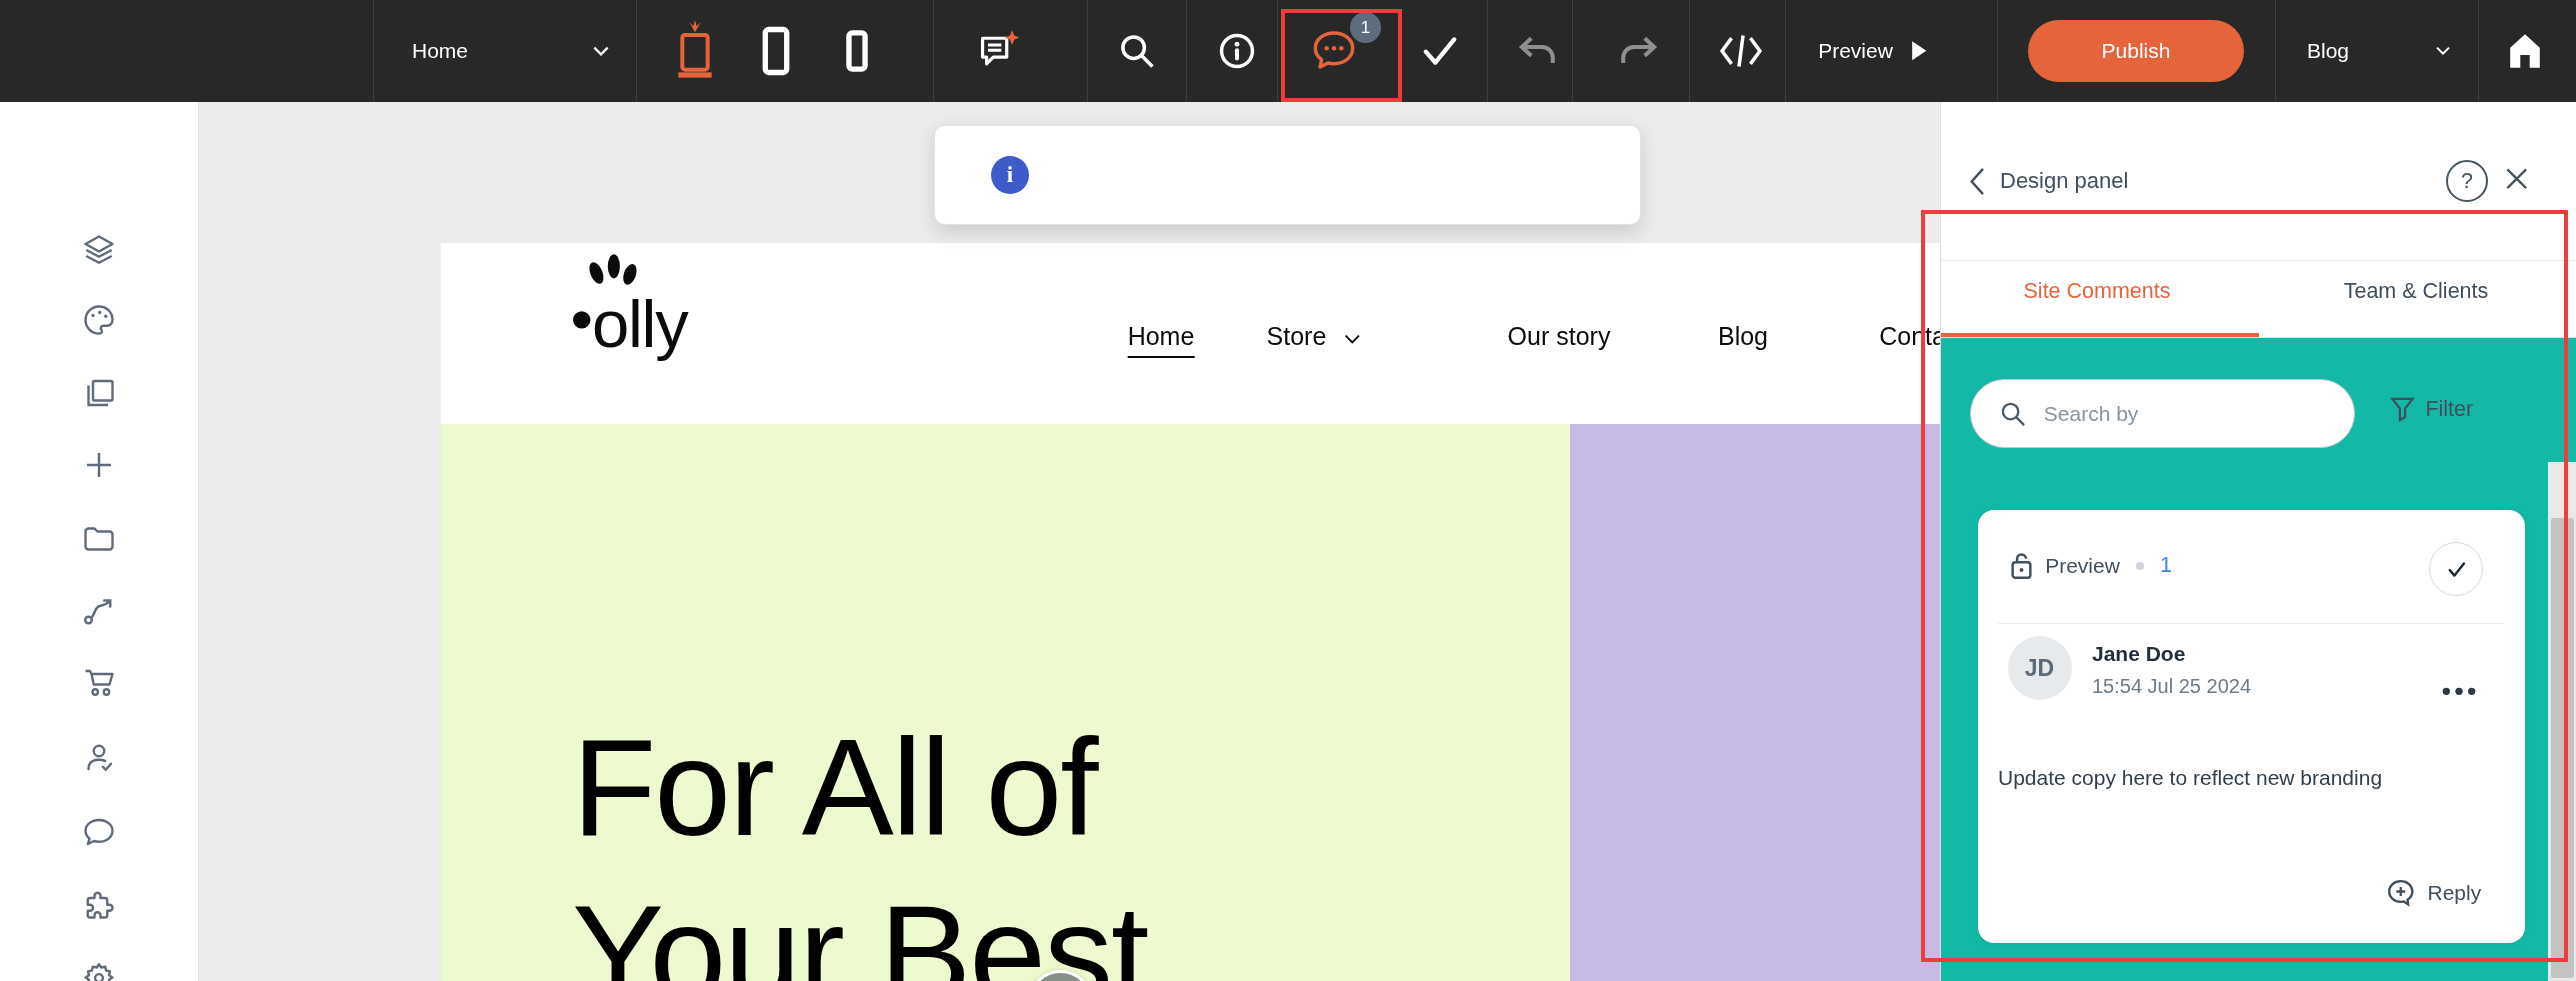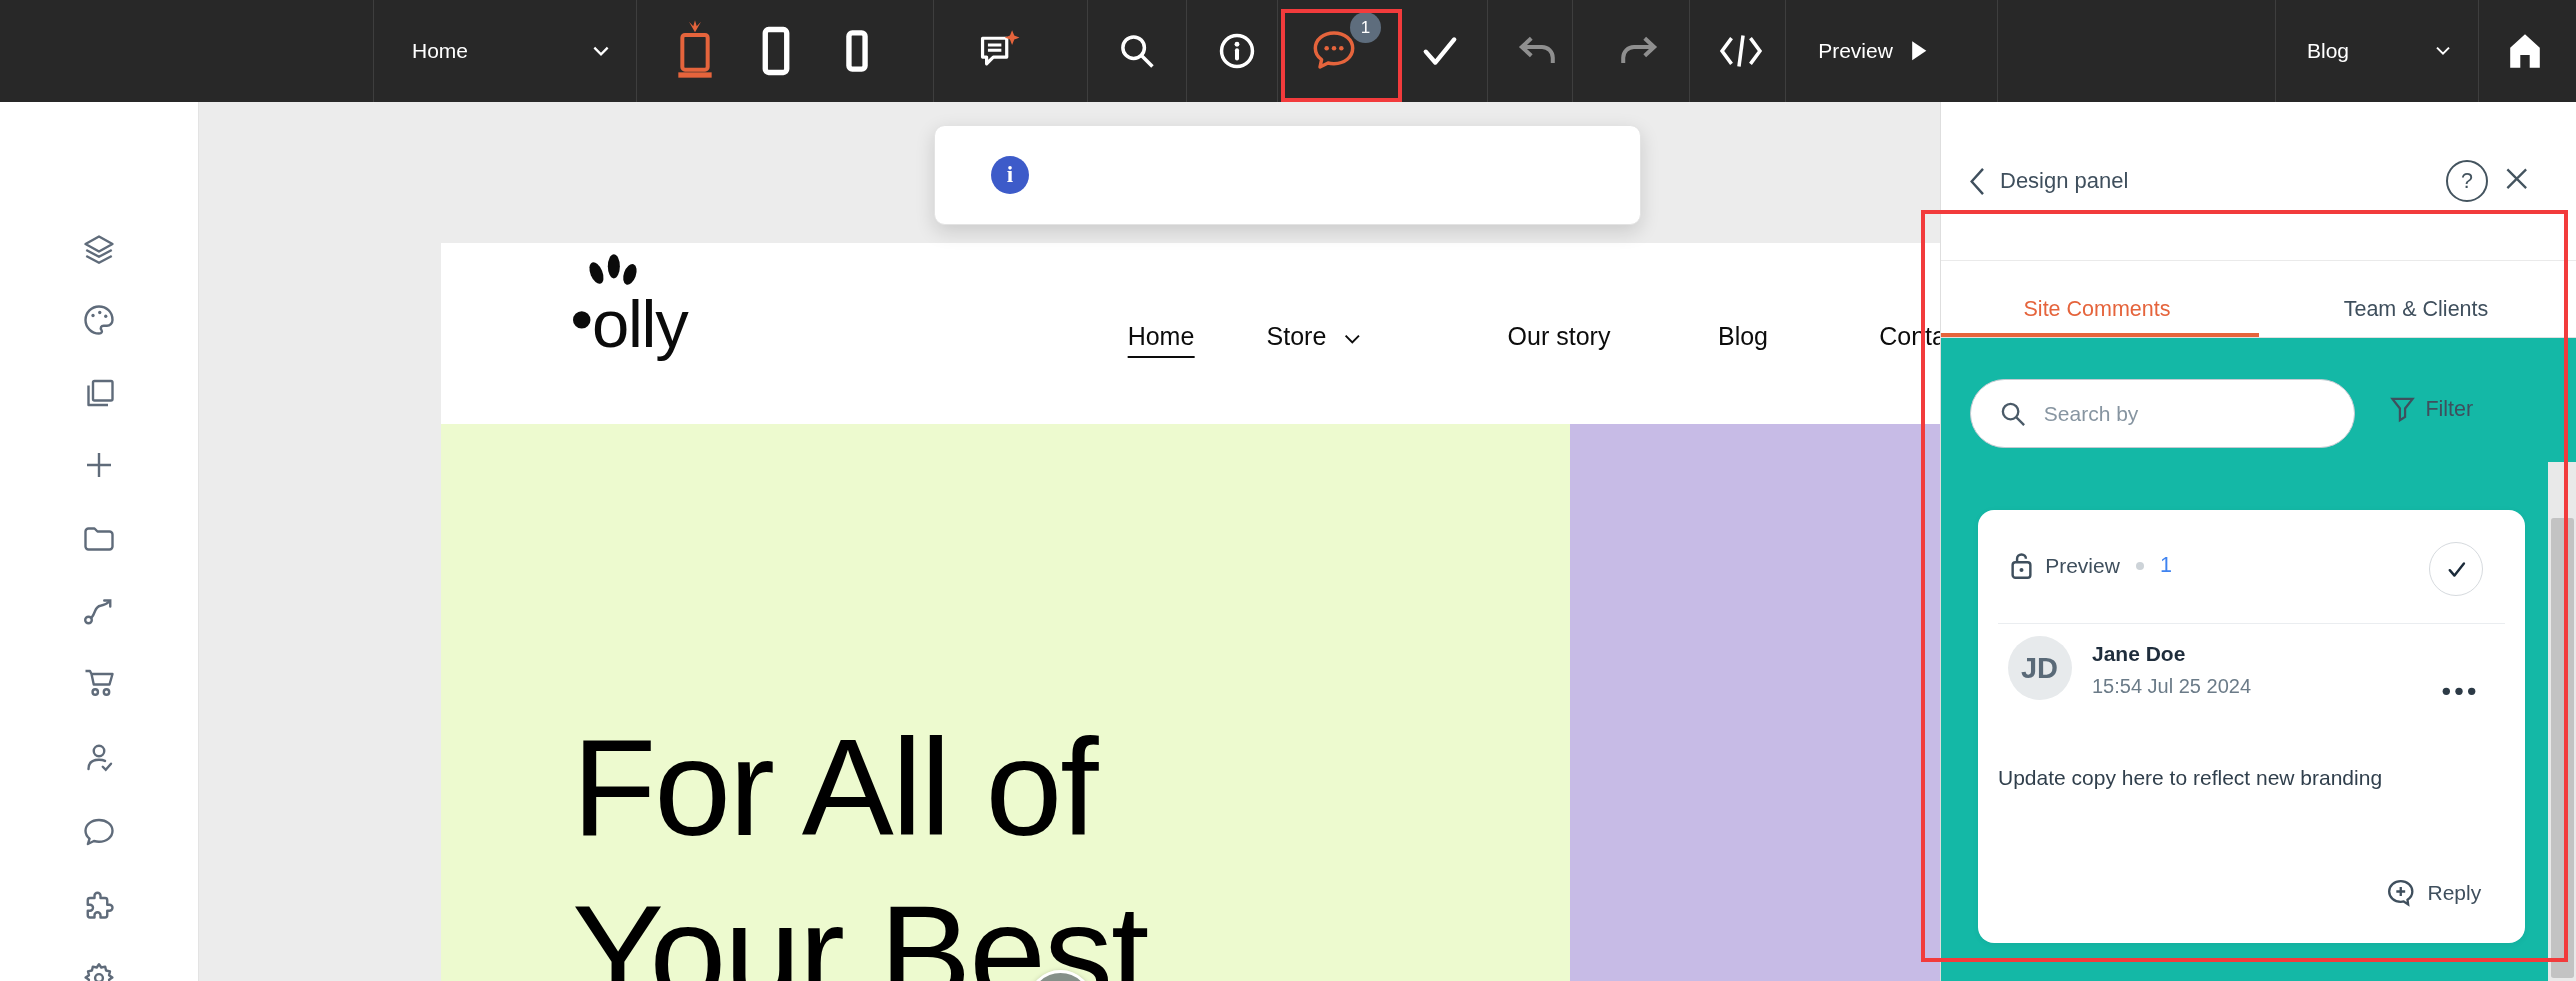--- a/index.html
+++ b/index.html
@@ -41,21 +41,21 @@
   .tooltip-text{font-size:22px;color:#1f2d3d;}
   
   .panel{position:absolute;left:1940px;top:102px;width:636px;height:879px;background:#fff;border-left:1.3px solid #dedede;z-index:30;}
   .panel-header{position:absolute;left:0;top:0;width:100%;height:158px;}
   .panel-title{position:absolute;left:59px;top:66px;font-size:22px;color:#3f4f5d;font-weight:500;}
   .back-btn{position:absolute;left:25.5px;top:64px;color:#3f4f5d;}
   .help-btn{position:absolute;left:505px;top:58px;width:38px;height:38px;border:2px solid #44545f;border-radius:50%;
             color:#44545f;font-size:21.5px;display:flex;align-items:center;justify-content:center;}
   .close-btn{position:absolute;left:561px;top:62px;color:#44545f;}
   .panel-div{position:absolute;left:0;top:158px;width:100%;height:1.3px;background:#eaeaea;}
-  .tab{position:absolute;top:177px;transform:translateX(-50%);font-size:21.5px;white-space:nowrap;margin-top:18px;}
+  .tab{position:absolute;top:177px;transform:translateX(-50%);font-size:21.5px;white-space:nowrap;}
   .tab.active{color:#e5643c;}
   .tab.inactive{color:#3f4f5d;}
   .tab-underline{position:absolute;left:0;top:231px;width:318px;height:4px;background:#e5643c;}
   .tab-divider{position:absolute;left:0;top:235px;width:100%;height:1.3px;background:#e0e0e0;}
   .panel-body{position:absolute;left:0;top:236px;width:100%;height:643px;background:#14b8a6;}
   .search-pill{position:absolute;left:29px;top:41px;width:383px;height:67px;border:1.3px solid #c4cad1;border-radius:35px;
                background:#fff;display:flex;align-items:center;}
   .search-input{border:none;outline:none;font-size:21px;color:#32404e;width:255px;background:transparent;
                 font-family:"Liberation Sans",sans-serif;}
   .search-input::placeholder{color:#8795a1;}
@@ -63,21 +63,21 @@
   .card{position:absolute;left:37px;top:172px;width:547px;height:433px;background:#fff;border-radius:16px;
         box-shadow:0 1.3px 6.7px rgba(0,0,0,.05);}
   .thread-head{position:absolute;left:29.5px;top:40px;display:flex;align-items:center;gap:10.7px;}
   .visibility{font-size:21px;color:#3f4f5d;}
   .dot-sep{width:8px;height:8px;border-radius:50%;background:#cdd3d8;margin:0 5.4px;}
   .count-blue{font-size:21.5px;color:#3f83f0;}
   .resolve-btn{position:absolute;left:451px;top:32px;width:52px;height:52px;border:1.3px solid #d6dade;border-radius:50%;
                background:#fff;display:flex;align-items:center;justify-content:center;}
   .card-div{position:absolute;left:20px;top:113px;width:507px;height:1.3px;background:#eaedf0;}
   .avatar{position:absolute;left:29.5px;top:126px;width:64px;height:64px;border-radius:50%;background:#e7eaec;
-          color:#5a6a78;font-size:29px;font-weight:bold;display:flex;align-items:center;justify-content:center;}
+          color:#5a6a78;font-size:23px;font-weight:bold;display:flex;align-items:center;justify-content:center;}
   .author{position:absolute;left:114px;top:132px;font-size:21px;font-weight:bold;color:#1f2d3c;}
   .timestamp{position:absolute;left:114px;top:165px;font-size:20px;color:#6b7b88;}
   .more-btn{position:absolute;left:462px;top:176px;color:#2c3a46;}
   .comment-text{position:absolute;left:20px;top:248px;width:456px;font-size:21px;color:#303f4c;line-height:1.95;}
   .reply-btn{position:absolute;left:408px;top:368px;display:flex;align-items:center;gap:12px;color:#3f4f5d;font-size:21px;}
   .scroll-track{position:absolute;left:607px;top:360px;width:29.5px;height:519px;background:#e9e9e9;}
   .scroll-thumb{position:absolute;left:3.4px;top:56px;width:23px;height:460px;background:#c3c3c3;border-radius:2.7px;}
   svg{display:block;}
 </style>
 </head>
@@ -313,20 +313,23 @@
         </svg>
     </span>
 
     <span class="tb-item" style="left:1873px;">
       <span class="tb-label">Preview</span>
       <svg style="margin-left:17.5px;" width="17.5" height="21.5" viewBox="0 0 26 32">
           <polygon points="3,2 24,16 3,30" fill="#fff"></polygon>
         </svg>
     </span>
 
+    <div class="publish-btn">
+      <span>Publish</span>
+    </div>
 
     <span class="tb-item" style="left:2328px;">
       <span class="tb-label">Blog</span>
     </span>
     <span class="tb-item" style="left:2443px;">
       <svg width="16" height="10.7" viewBox="0 0 24 16">
           <polyline points="3,3 12,12 21,3" fill="none" stroke="#fff" stroke-width="3"></polyline>
         </svg>
     </span>
     <span class="tb-item" style="left:2525px;">

